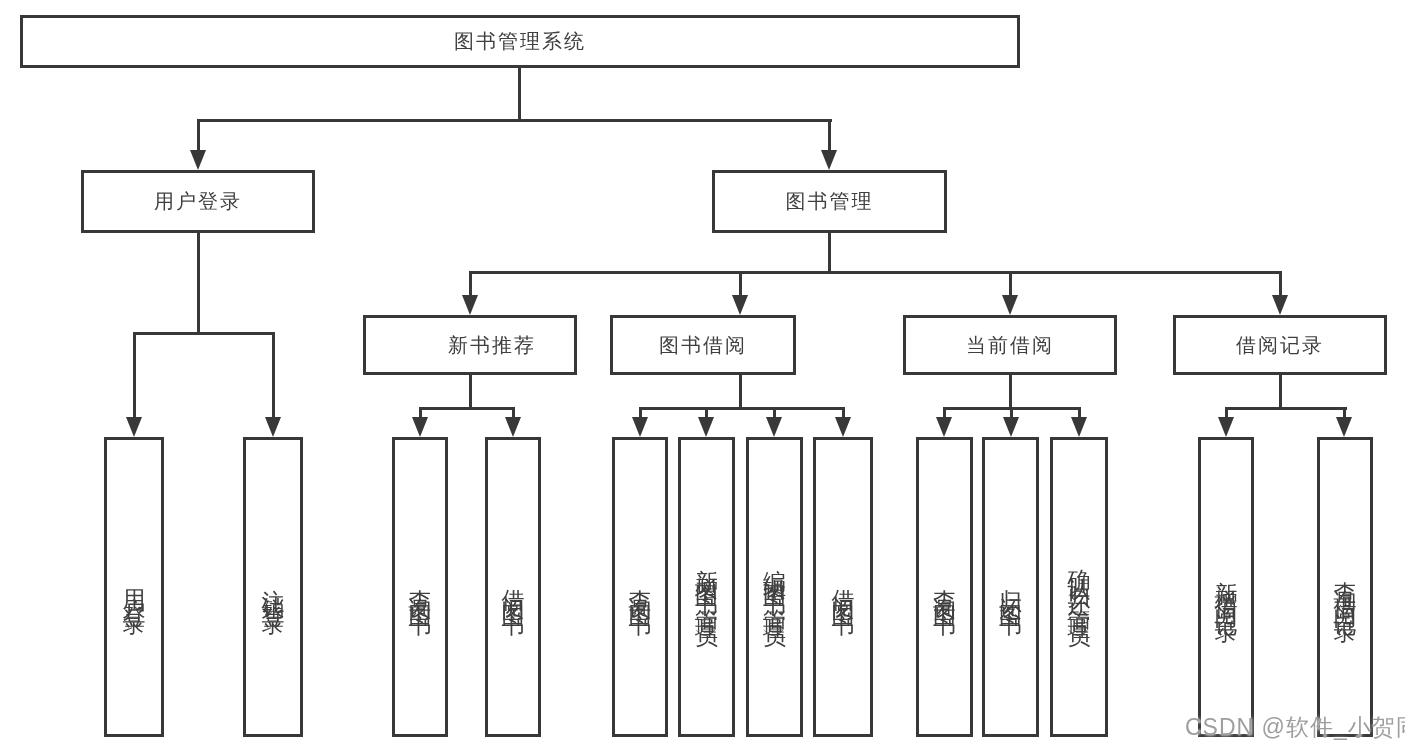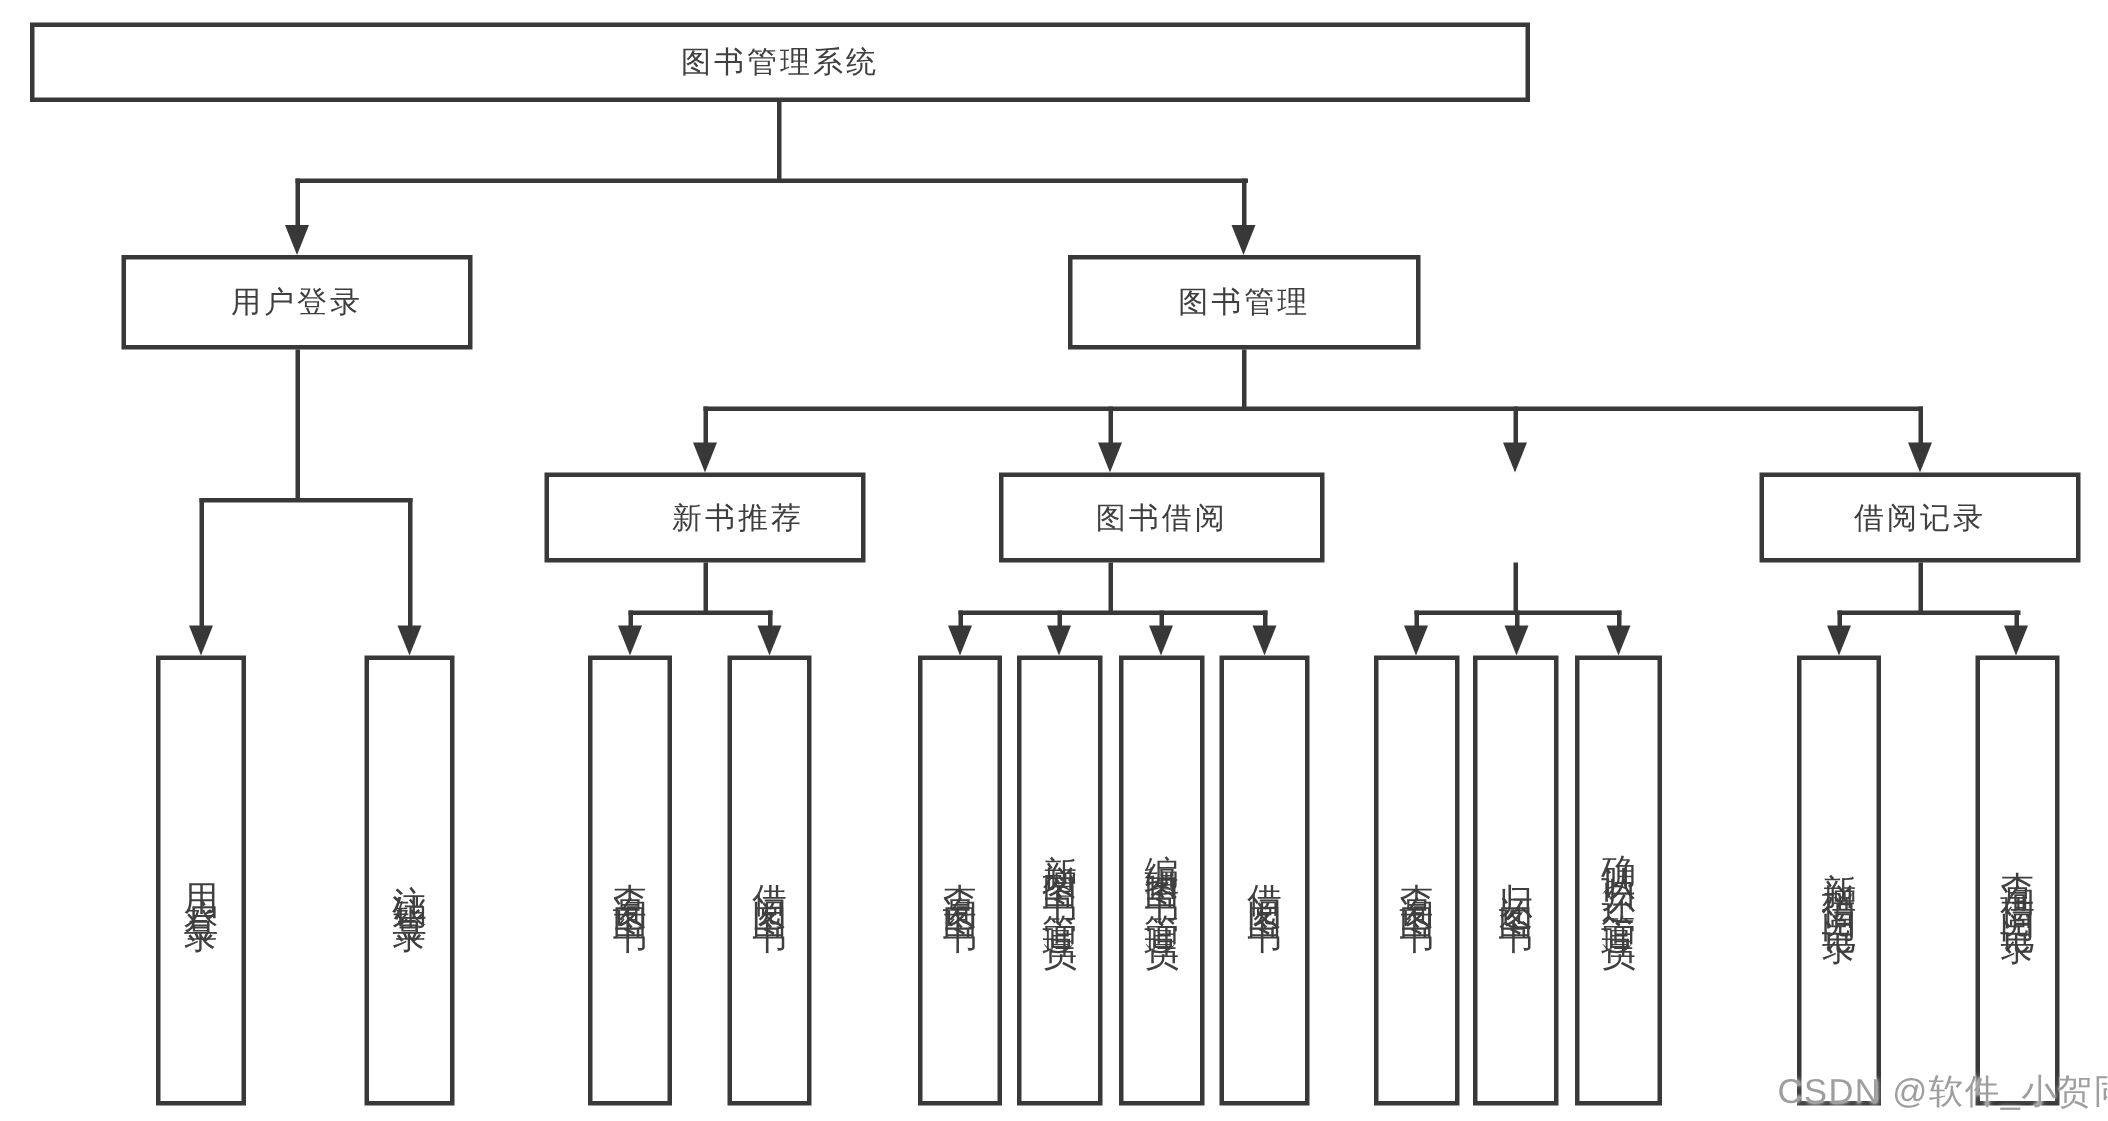--- a/index.html
+++ b/index.html
@@ -58,22 +58,25 @@
   <div class="box hbox" style="left:81px;top:170px;width:234px;height:63px;">
     <span>用户登录</span>
   </div>
   <div class="box hbox" style="left:712px;top:170px;width:235px;height:63px;">
     <span>图书管理</span>
   </div>
 
   <div class="box hbox" style="left:363px;top:315px;width:214px;height:60px;padding-left:44px;">
     <span>新书推荐</span>
   </div>
-  <div class="box hbox" style="left:666px;top:315px;width:217px;height:60px;font-family:Liberation Serif, serif;">
+  <div class="box hbox" style="left:610px;top:315px;width:186px;height:60px;font-family:Liberation Serif, serif;">
     <span>图书借阅</span>
+  </div>
+  <div class="box hbox" style="left:903px;top:315px;width:214px;height:60px;">
+    <span>当前借阅</span>
   </div>
   <div class="box hbox" style="left:1173px;top:315px;width:214px;height:60px;">
     <span>借阅记录</span>
   </div>
 
   <div class="box vbox" style="left:104px;top:437px;width:60px;height:300px;">
     <span>用户登录</span>
   </div>
   <div class="box vbox" style="left:243px;top:437px;width:60px;height:300px;">
     <span>注销登录</span>

